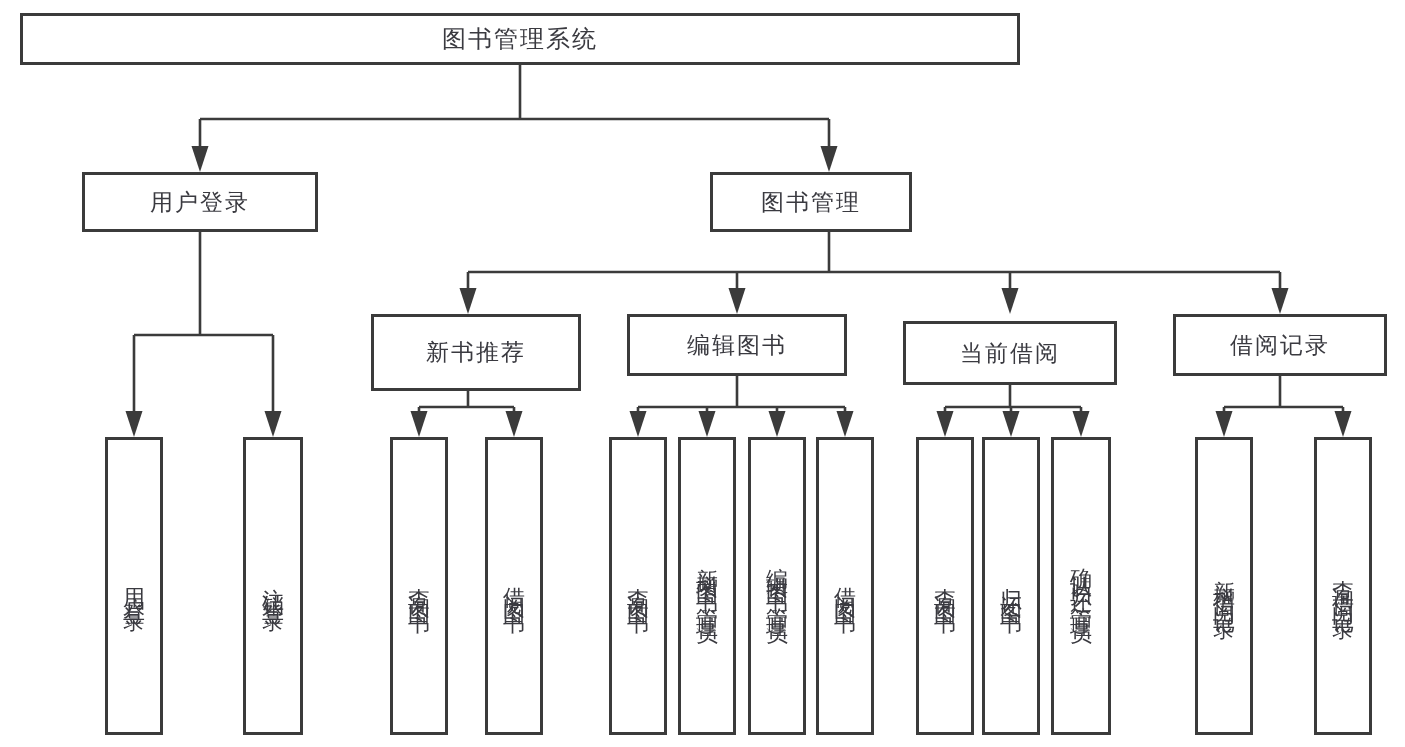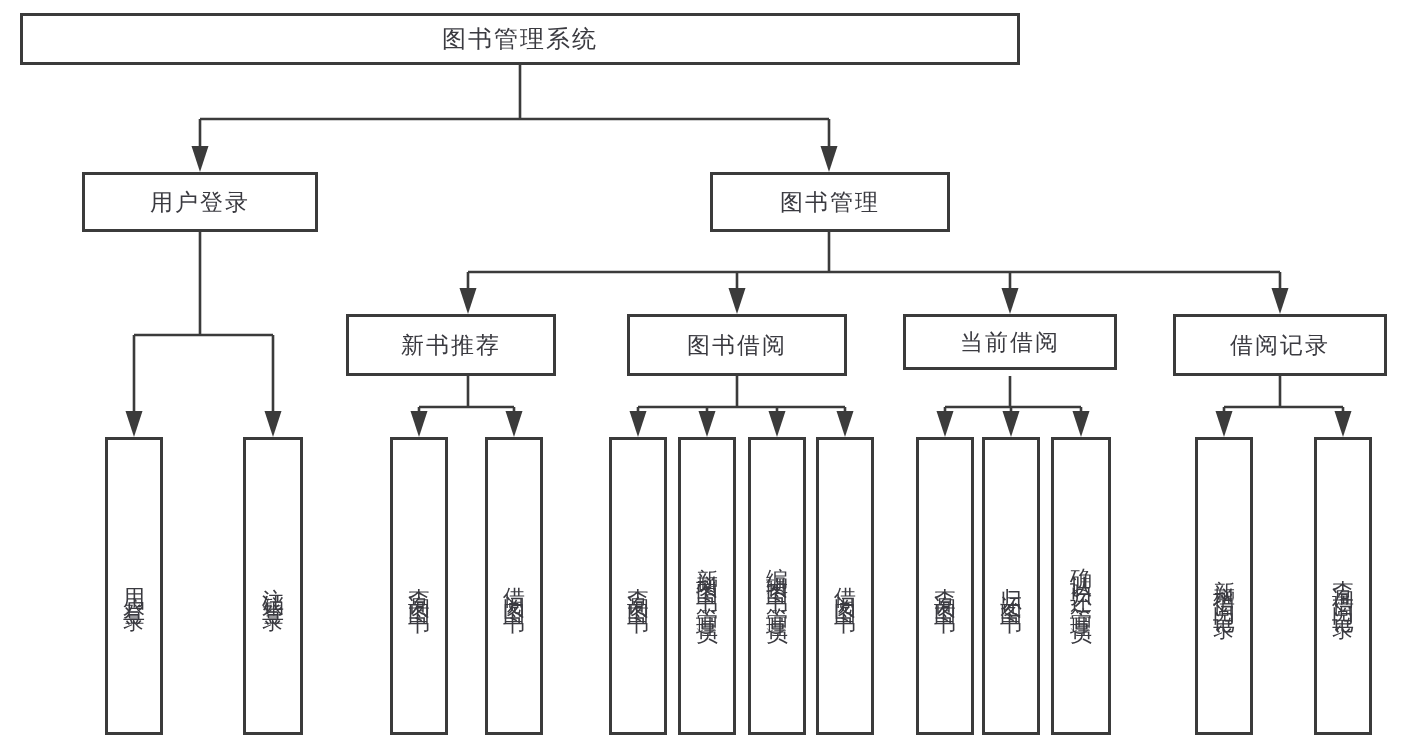--- a/index.html
+++ b/index.html
@@ -106,25 +106,25 @@
     <g>
       <path class="wire" d="M1280 376 V407 M1224 407 H1343 M1224 407 V431 M1343 407 V431"></path>
       <use class="arrow" href="#arrowhead" x="1224" y="437"></use>
       <use class="arrow" href="#arrowhead" x="1343" y="437"></use>
     </g>
   </svg>
 
   <div class="node h-node root-node" style="left:20px; top:13px; width:1000px; height:52px;">图书管理系统</div>
 
   <div class="node h-node" style="left:82px; top:172px; width:236px; height:60px;">用户登录</div>
-  <div class="node h-node" style="left:710px; top:172px; width:240px; height:60px;">图书管理</div>
+  <div class="node h-node" style="left:710px; top:172px; width:202px; height:60px;">图书管理</div>
 
-  <div class="node h-node" style="left:346px; top:314px; width:210px; height:62px;">新书推荐</div>
-  <div class="node h-node" style="left:627px; top:314px; width:220px; height:62px;">图书借阅</div>
-  <div class="node h-node" style="left:903px; top:314px; width:214px; height:56px;">当前借阅</div>
+  <div class="node h-node" style="left:371px; top:314px; width:210px; height:77px;">新书推荐</div>
+  <div class="node h-node" style="left:627px; top:314px; width:220px; height:62px;">编辑图书</div>
+  <div class="node h-node" style="left:903px; top:321px; width:214px; height:64px;">当前借阅</div>
   <div class="node h-node" style="left:1173px; top:314px; width:214px; height:62px;">借阅记录</div>
 
   <div class="node" style="left:105px; top:437px; width:58px; height:298px;">
     <span class="vtext">用户登录</span>
   </div>
   <div class="node" style="left:243px; top:437px; width:60px; height:298px;">
     <span class="vtext">注销登录</span>
   </div>
 
   <div class="node" style="left:390px; top:437px; width:58px; height:298px;">

